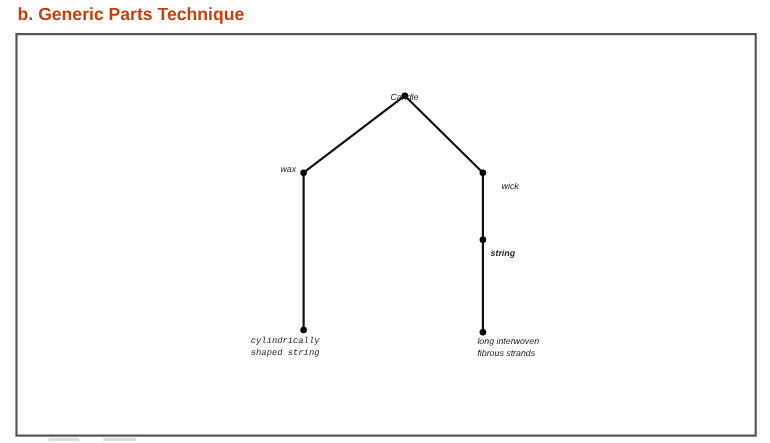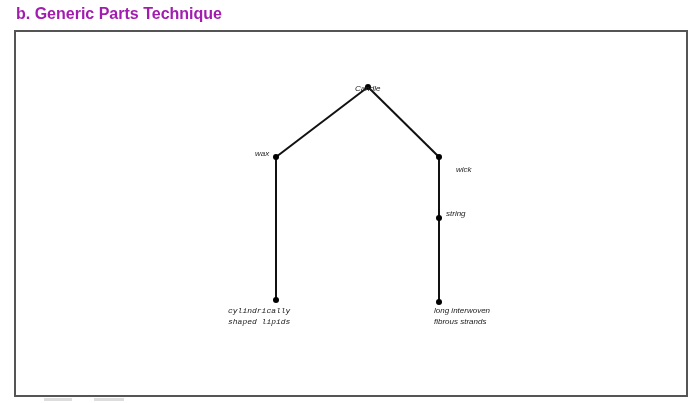--- a/index.html
+++ b/index.html
@@ -1,17 +1,17 @@
 <!DOCTYPE html>
 <html><head>
 <meta charset="utf-8">
 <style>
   html, body { margin:0; padding:0; background:#ffffff; }
   body { width:700px; height:403px; position:relative; overflow:hidden; font-family:"Liberation Sans", sans-serif; }
-  .title { position:absolute; left:16px; top:5px; font-size:16px; font-weight:bold; color:#a21caf; font-family:"Liberation Sans", sans-serif; }
+  .title { position:absolute; left:16px; top:5px; font-size:16px; font-weight:bold; color:#c2410c; font-family:"Liberation Sans", sans-serif; }
   .frame { position:absolute; left:14px; top:30px; width:670px; height:363px; border:2px solid #555; box-sizing:content-box; }
   svg { position:absolute; left:0; top:0; }
   .lbl { position:absolute; font-style:italic; font-size:8px; color:#222; line-height:11px; font-family:"Liberation Sans", sans-serif;margin-top:12px; }
   .footer-mark { position:absolute; top:398px; height:3px; background:#ddd; }
 </style>
 </head>
 <body>
 
 <div class="title">b. Generic Parts Technique</div>
 <div class="frame"></div>
@@ -29,24 +29,24 @@
     <circle cx="439" cy="157" r="3"></circle>
     <circle cx="439" cy="218" r="3"></circle>
     <circle cx="276" cy="300" r="3"></circle>
     <circle cx="439" cy="302" r="3"></circle>
   </g>
 </svg>
 
 <div class="lbl" style="left:355px; top:71px;">Candle</div>
 <div class="lbl" style="left:255px; top:136px;">wax</div>
 <div class="lbl" style="left:456px; top:152px;">wick</div>
-<div class="lbl" style="left:446px; top:196px;">string</div>
+<div class="lbl" style="left:446px; top:213px;font-weight:bold;">string</div>
 <div class="lbl" style="left:228px; top:293px; text-align:left;font-family:Liberation Mono, monospace;">
   <div>cylindrically</div>
-  <div>shaped lipids</div>
+  <div>shaped string</div>
 </div>
 <div class="lbl" style="left:434px; top:293px;">
   <div>long interwoven</div>
   <div>fibrous strands</div>
 </div>
 
 <div class="footer-mark" style="left:44px; width:28px;"></div>
 <div class="footer-mark" style="left:94px; width:30px;"></div>
 
 </body></html>

